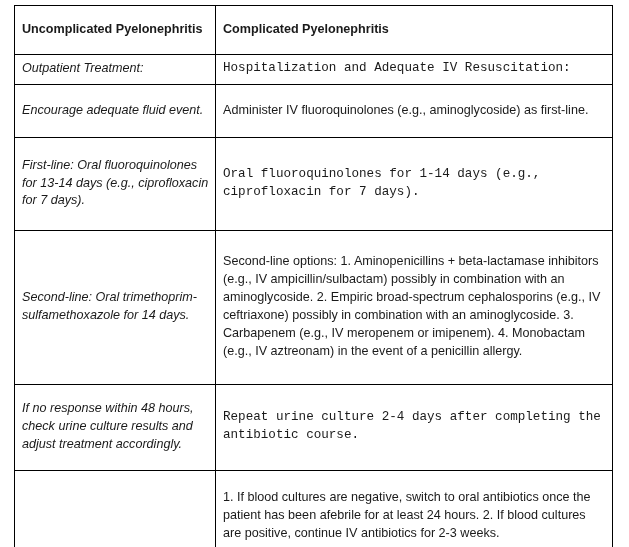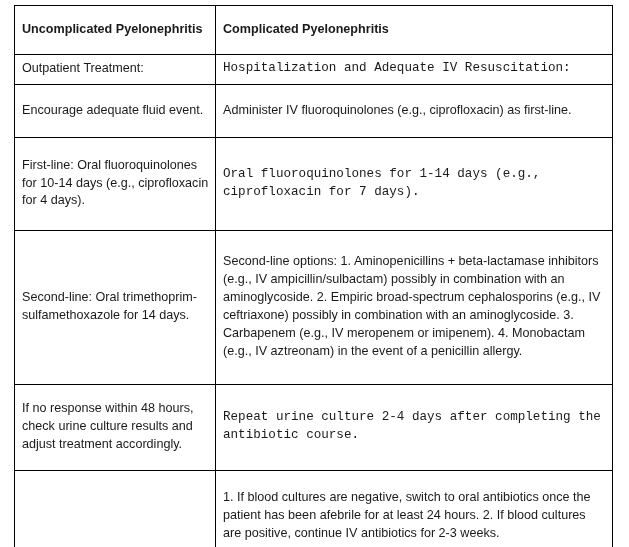--- a/index.html
+++ b/index.html
@@ -43,20 +43,21 @@
 
   td.hdr {
     font-weight: bold;
     color: #000000;
     vertical-align: bottom;
     padding-bottom: 3px;
   }
   td.left-cell {
     vertical-align: bottom;
     padding-bottom: 3px;
+    font-style: italic;
   }
   td.left-empty {
     vertical-align: bottom;
   }
   td.right-cell {
     vertical-align: middle;
     font-family: Liberation Mono, monospace;
   }
   td.right-top {
     vertical-align: top;
@@ -87,25 +88,25 @@
         <td class="hdr">Complicated Pyelonephritis</td>
       </tr>
 
       <tr class="r-outpat">
         <td class="left-cell">Outpatient Treatment:</td>
         <td class="right-cell">Hospitalization and Adequate IV Resuscitation:</td>
       </tr>
 
       <tr class="r-encour">
         <td class="left-cell">Encourage adequate fluid event.</td>
-        <td class="right-top">Administer IV fluoroquinolones (e.g., ciprofloxacin) as first-line.</td>
+        <td class="right-top">Administer IV fluoroquinolones (e.g., aminoglycoside) as first-line.</td>
       </tr>
 
       <tr class="r-first">
-        <td class="left-cell">First-line: Oral fluoroquinolones for 10-14 days (e.g., ciprofloxacin for 4 days).</td>
+        <td class="left-cell">First-line: Oral fluoroquinolones for 13-14 days (e.g., ciprofloxacin for 7 days).</td>
         <td class="right-cell">Oral fluoroquinolones for 1-14 days (e.g., ciprofloxacin for 7 days).</td>
       </tr>
 
       <tr class="r-second">
         <td class="left-cell">Second-line: Oral trimethoprim-sulfamethoxazole for 14 days.</td>
         <td class="right-top">Second-line options: 1. Aminopenicillins + beta-lactamase inhibitors (e.g., IV ampicillin/sulbactam) possibly in combination with an aminoglycoside. 2. Empiric broad-spectrum cephalosporins (e.g., IV ceftriaxone) possibly in combination with an aminoglycoside. 3. Carbapenem (e.g., IV meropenem or imipenem). 4. Monobactam (e.g., IV aztreonam) in the event of a penicillin allergy.</td>
       </tr>
 
       <tr class="r-noresp">
         <td class="left-cell">If no response within 48 hours, check urine culture results and adjust treatment accordingly.</td>

